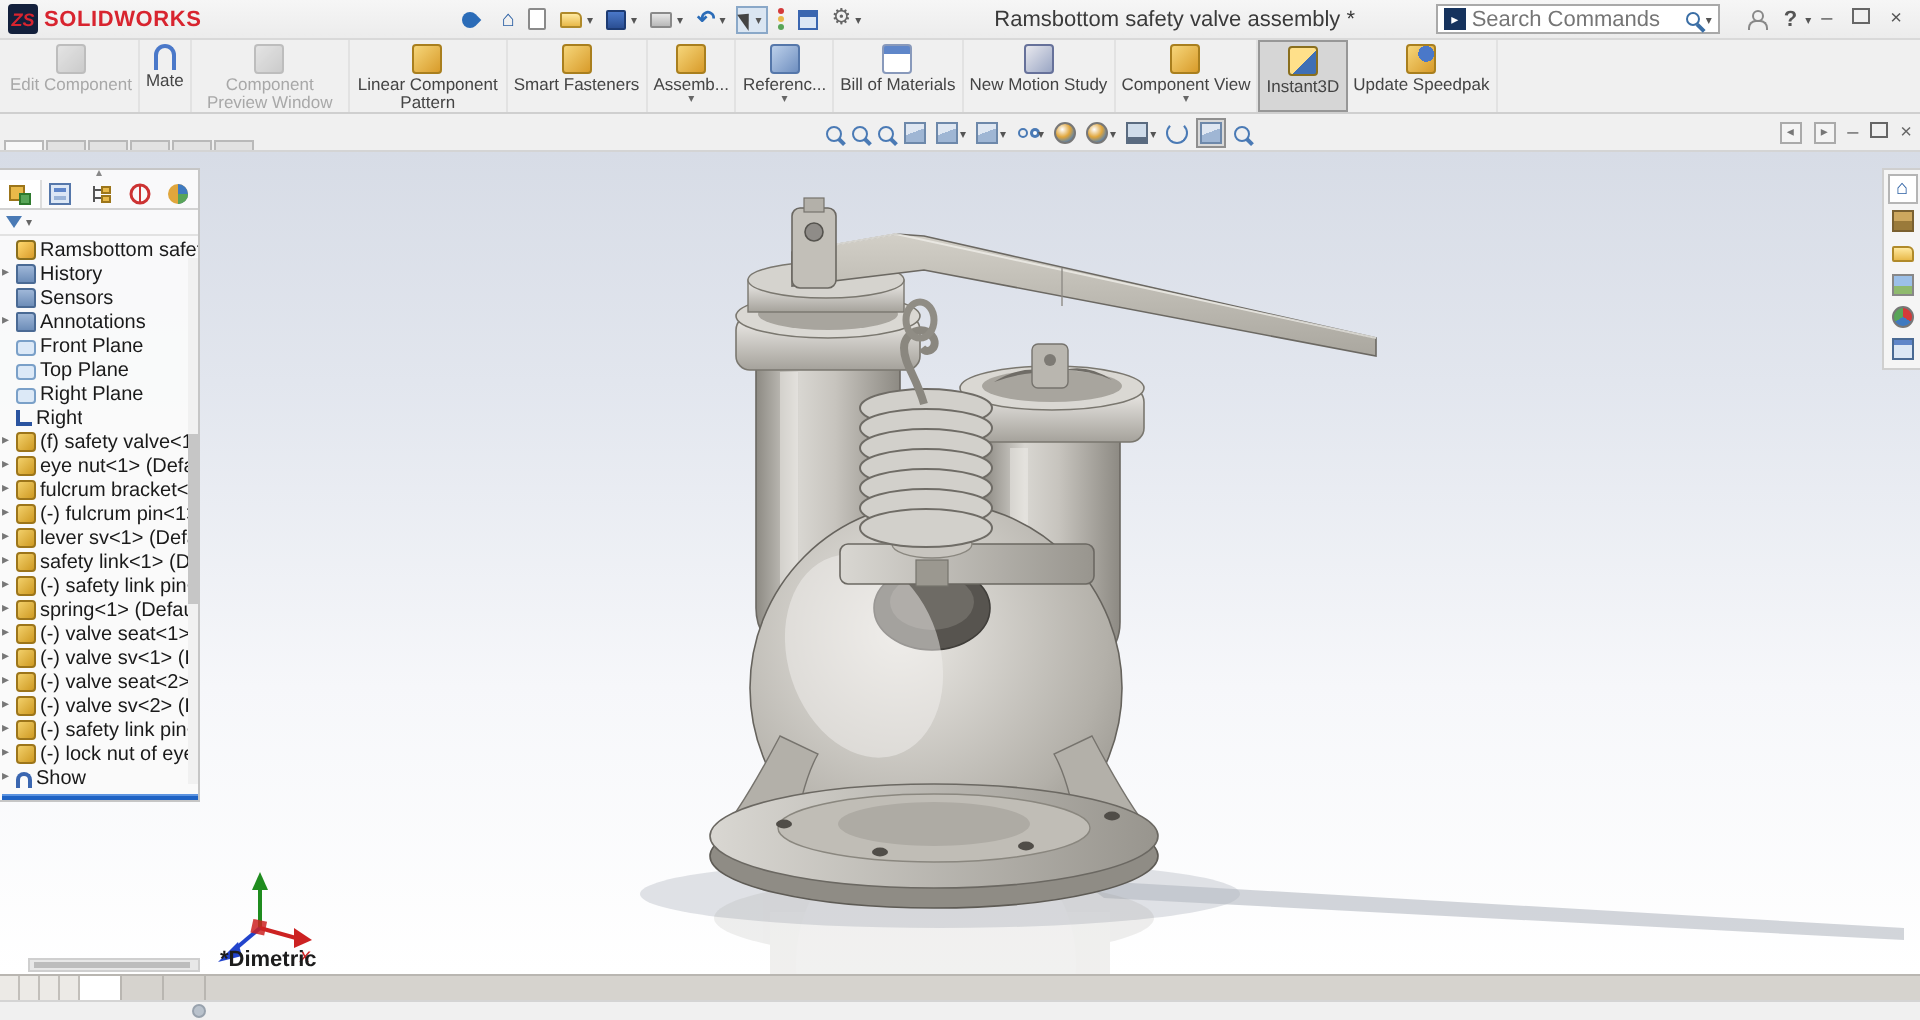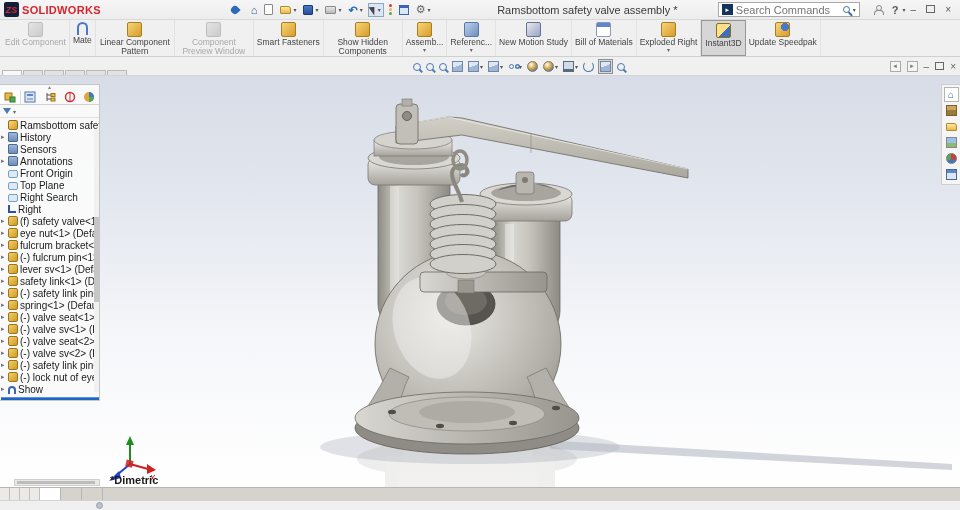--- a/index.html
+++ b/index.html
@@ -211,63 +211,58 @@
     <div class="rbtn" data-icon="edit-component-icon" data-state="disabled" data-dropdown="false">
     <span class="gicon ricon"></span>
     <span class="rlabel">Edit Component</span>
     <span class="rcaret">▾</span>
   </div>
     <div class="rbtn" data-icon="mate-icon" data-state="normal" data-dropdown="false">
     <span class="gicon ricon"></span>
     <span class="rlabel">Mate</span>
     <span class="rcaret">▾</span>
   </div>
+    <div class="rbtn" data-icon="component-preview-window-icon" data-state="disabled" data-dropdown="false">
+    <span class="gicon ricon"></span>
+    <span class="rlabel">Component Preview Window</span>
+
+  </div>
     <div class="rbtn" data-icon="linear-component-pattern-icon" data-state="normal" data-dropdown="true">
     <span class="gicon ricon"></span>
     <span class="rlabel">Linear Component Pattern</span>
 
   </div>
-    <div class="rbtn" data-icon="component-preview-window-icon" data-state="disabled" data-dropdown="false">
-    <span class="gicon ricon"></span>
-    <span class="rlabel">Component Preview Window</span>
-
-  </div>
     <div class="rbtn" data-icon="smart-fasteners-icon" data-state="normal" data-dropdown="false">
     <span class="gicon ricon"></span>
     <span class="rlabel">Smart Fasteners</span>
     <span class="rcaret">▾</span>
   </div>
-    <div class="rbtn" data-icon="show-hidden-components-icon" data-state="normal" data-dropdown="false">
-    <span class="gicon ricon"></span>
-    <span class="rlabel">Show Hidden Components</span>
-
-  </div>
     <div class="rbtn" data-icon="assembly-features-icon" data-state="normal" data-dropdown="true">
     <span class="gicon ricon"></span>
     <span class="rlabel">Assemb...</span>
     <span class="rcaret">▾</span>
   </div>
     <div class="rbtn" data-icon="reference-geometry-icon" data-state="normal" data-dropdown="true">
     <span class="gicon ricon"></span>
     <span class="rlabel">Referenc...</span>
     <span class="rcaret">▾</span>
   </div>
+    <div class="rbtn" data-icon="bill-of-materials-icon" data-state="normal" data-dropdown="false">
+    <span class="gicon ricon"></span>
+    <span class="rlabel">Bill of Materials</span>
+    <span class="rcaret">▾</span>
+  </div>
     <div class="rbtn" data-icon="new-motion-study-icon" data-state="normal" data-dropdown="false">
     <span class="gicon ricon"></span>
     <span class="rlabel">New Motion Study</span>
     <span class="rcaret">▾</span>
   </div>
-    <div class="rbtn" data-icon="bill-of-materials-icon" data-state="normal" data-dropdown="false">
-    <span class="gicon ricon"></span>
-    <span class="rlabel">Bill of Materials</span>
-    <span class="rcaret">▾</span>
-  </div>
     <div class="rbtn" data-icon="exploded-view-icon" data-state="normal" data-dropdown="true">
     <span class="gicon ricon"></span>
-    <span class="rlabel">Exploded Right</span>
+    <span class="rlabel">Component View</span>
     <span class="rcaret">▾</span>
   </div>
     <div class="rbtn" data-icon="instant3d-icon" data-state="active" data-dropdown="false">
     <span class="gicon ricon"></span>
     <span class="rlabel">Instant3D</span>
     <span class="rcaret">▾</span>
   </div>
     <div class="rbtn" data-icon="update-speedpak-icon" data-state="normal" data-dropdown="false">
     <span class="gicon ricon"></span>
     <span class="rlabel">Update Speedpak</span>
@@ -510,31 +505,31 @@
     <span class="tlabel">Sensors</span>
   </div>
           <div class="trow" data-icon="annotations-folder-icon" data-arrow="true">
     <span class="tarrow">▸</span>
     <span class="gicon ticon"></span>
     <span class="tlabel">Annotations</span>
   </div>
           <div class="trow" data-icon="plane-icon" data-arrow="false">
     <span class="tarrow">▸</span>
     <span class="gicon ticon"></span>
-    <span class="tlabel">Front Origin</span>
+    <span class="tlabel">Front Plane</span>
   </div>
           <div class="trow" data-icon="plane-icon" data-arrow="false">
     <span class="tarrow">▸</span>
     <span class="gicon ticon"></span>
     <span class="tlabel">Top Plane</span>
   </div>
           <div class="trow" data-icon="plane-icon" data-arrow="false">
     <span class="tarrow">▸</span>
     <span class="gicon ticon"></span>
-    <span class="tlabel">Right Search</span>
+    <span class="tlabel">Right Plane</span>
   </div>
           <div class="trow" data-icon="origin-icon" data-arrow="false">
     <span class="tarrow">▸</span>
     <span class="gicon ticon"></span>
     <span class="tlabel">Right</span>
   </div>
           <div class="trow" data-icon="part-icon" data-arrow="true">
     <span class="tarrow">▸</span>
     <span class="gicon ticon"></span>
     <span class="tlabel">(f) safety valve&lt;1&gt; (De</span>

